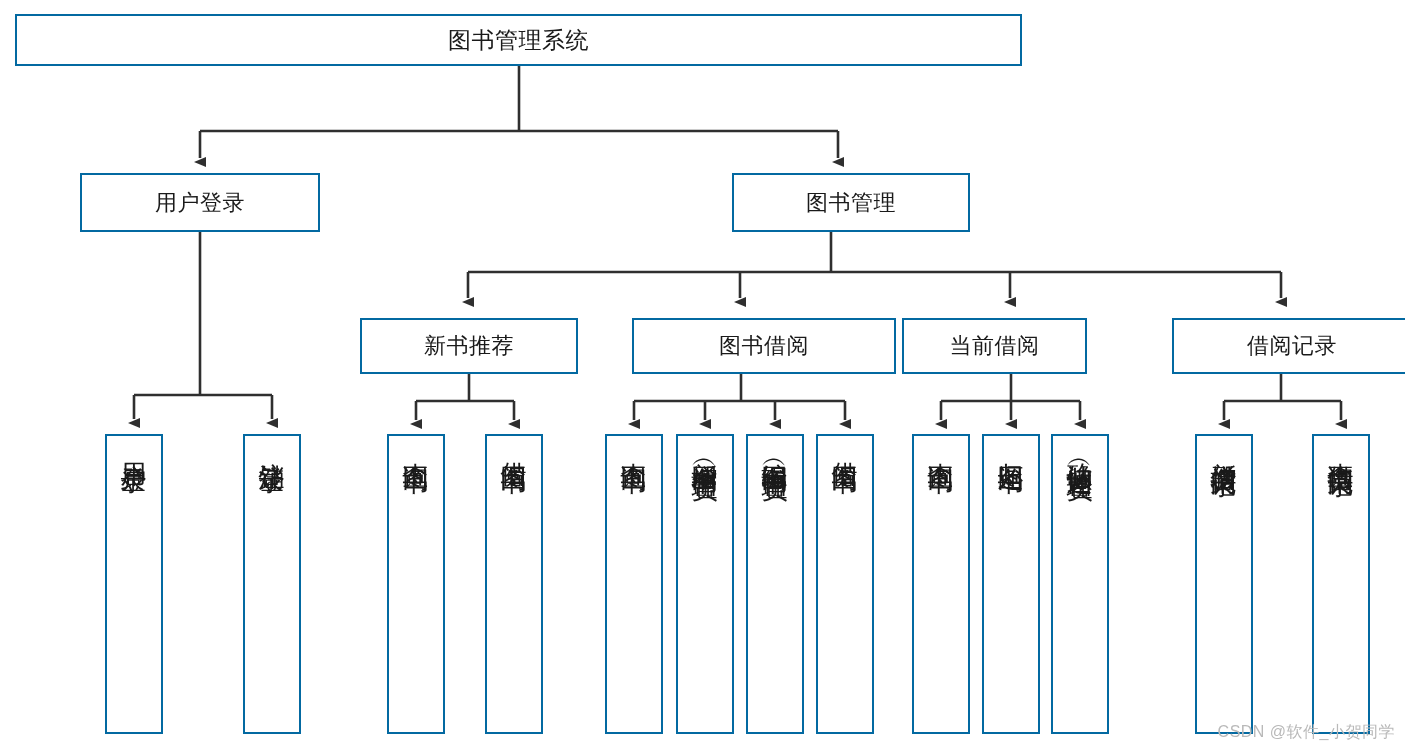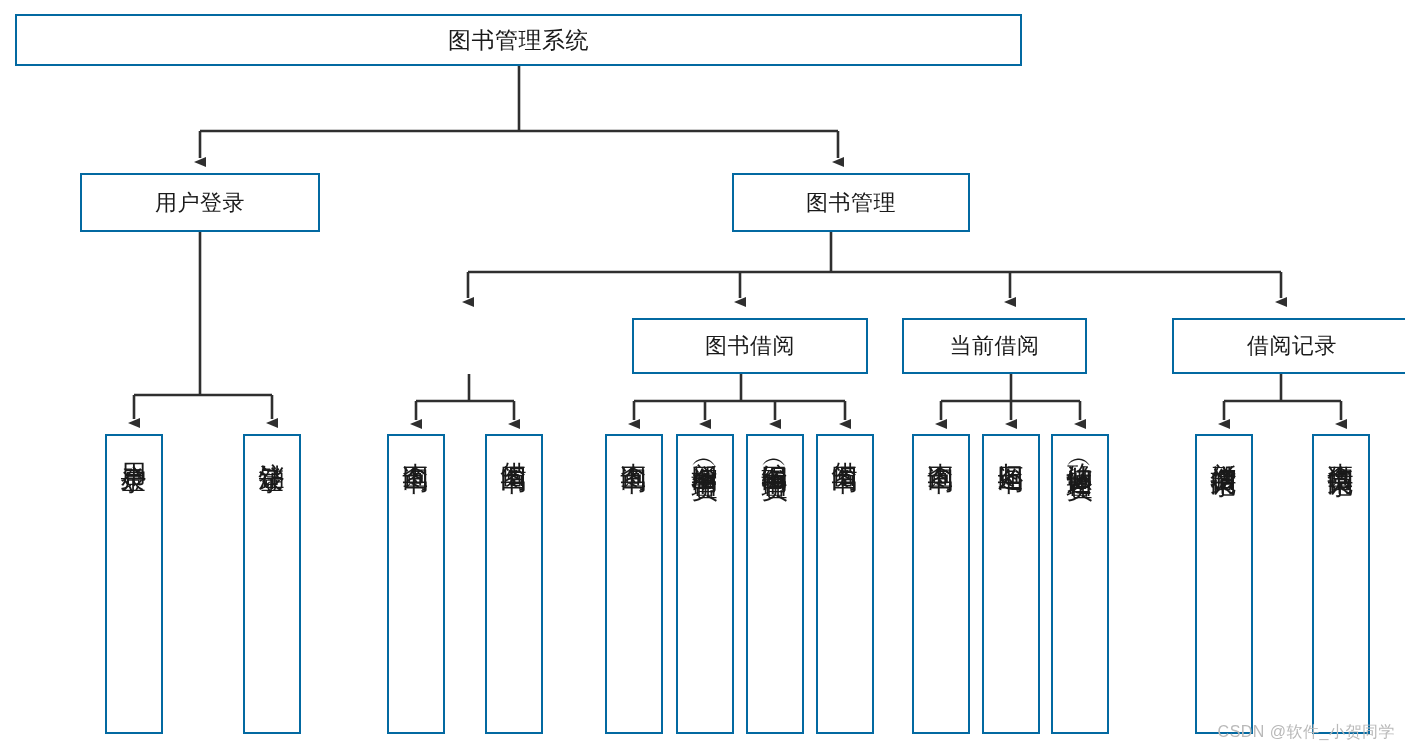--- a/index.html
+++ b/index.html
@@ -132,21 +132,24 @@
     <span class="lbl">图书管理系统</span>
   </div>
 
   <div class="node h" style="left:80px; top:173px; width:240px; height:59px;">
     <span class="lbl">用户登录</span>
   </div>
   <div class="node h" style="left:684px; top:173px; width:238px; height:59px;margin-left:48px;">
     <span class="lbl">图书管理</span>
   </div>
 
-  <div class="node h" style="left:632px; top:318px; width:236px; height:56px;">
+  <div class="node h" style="left:360px; top:318px; width:218px; height:56px;">
+    <span class="lbl">新书推荐</span>
+  </div>
+  <div class="node h" style="left:632px; top:318px; width:264px; height:56px;">
     <span class="lbl">图书借阅</span>
   </div>
   <div class="node h" style="left:902px; top:318px; width:185px; height:56px;">
     <span class="lbl">当前借阅</span>
   </div>
   <div class="node h" style="left:1172px; top:318px; width:240px; height:56px;">
     <span class="lbl">借阅记录</span>
   </div>
 
   <div class="node v" style="left:105px; top:434px; width:58px; height:300px;">

